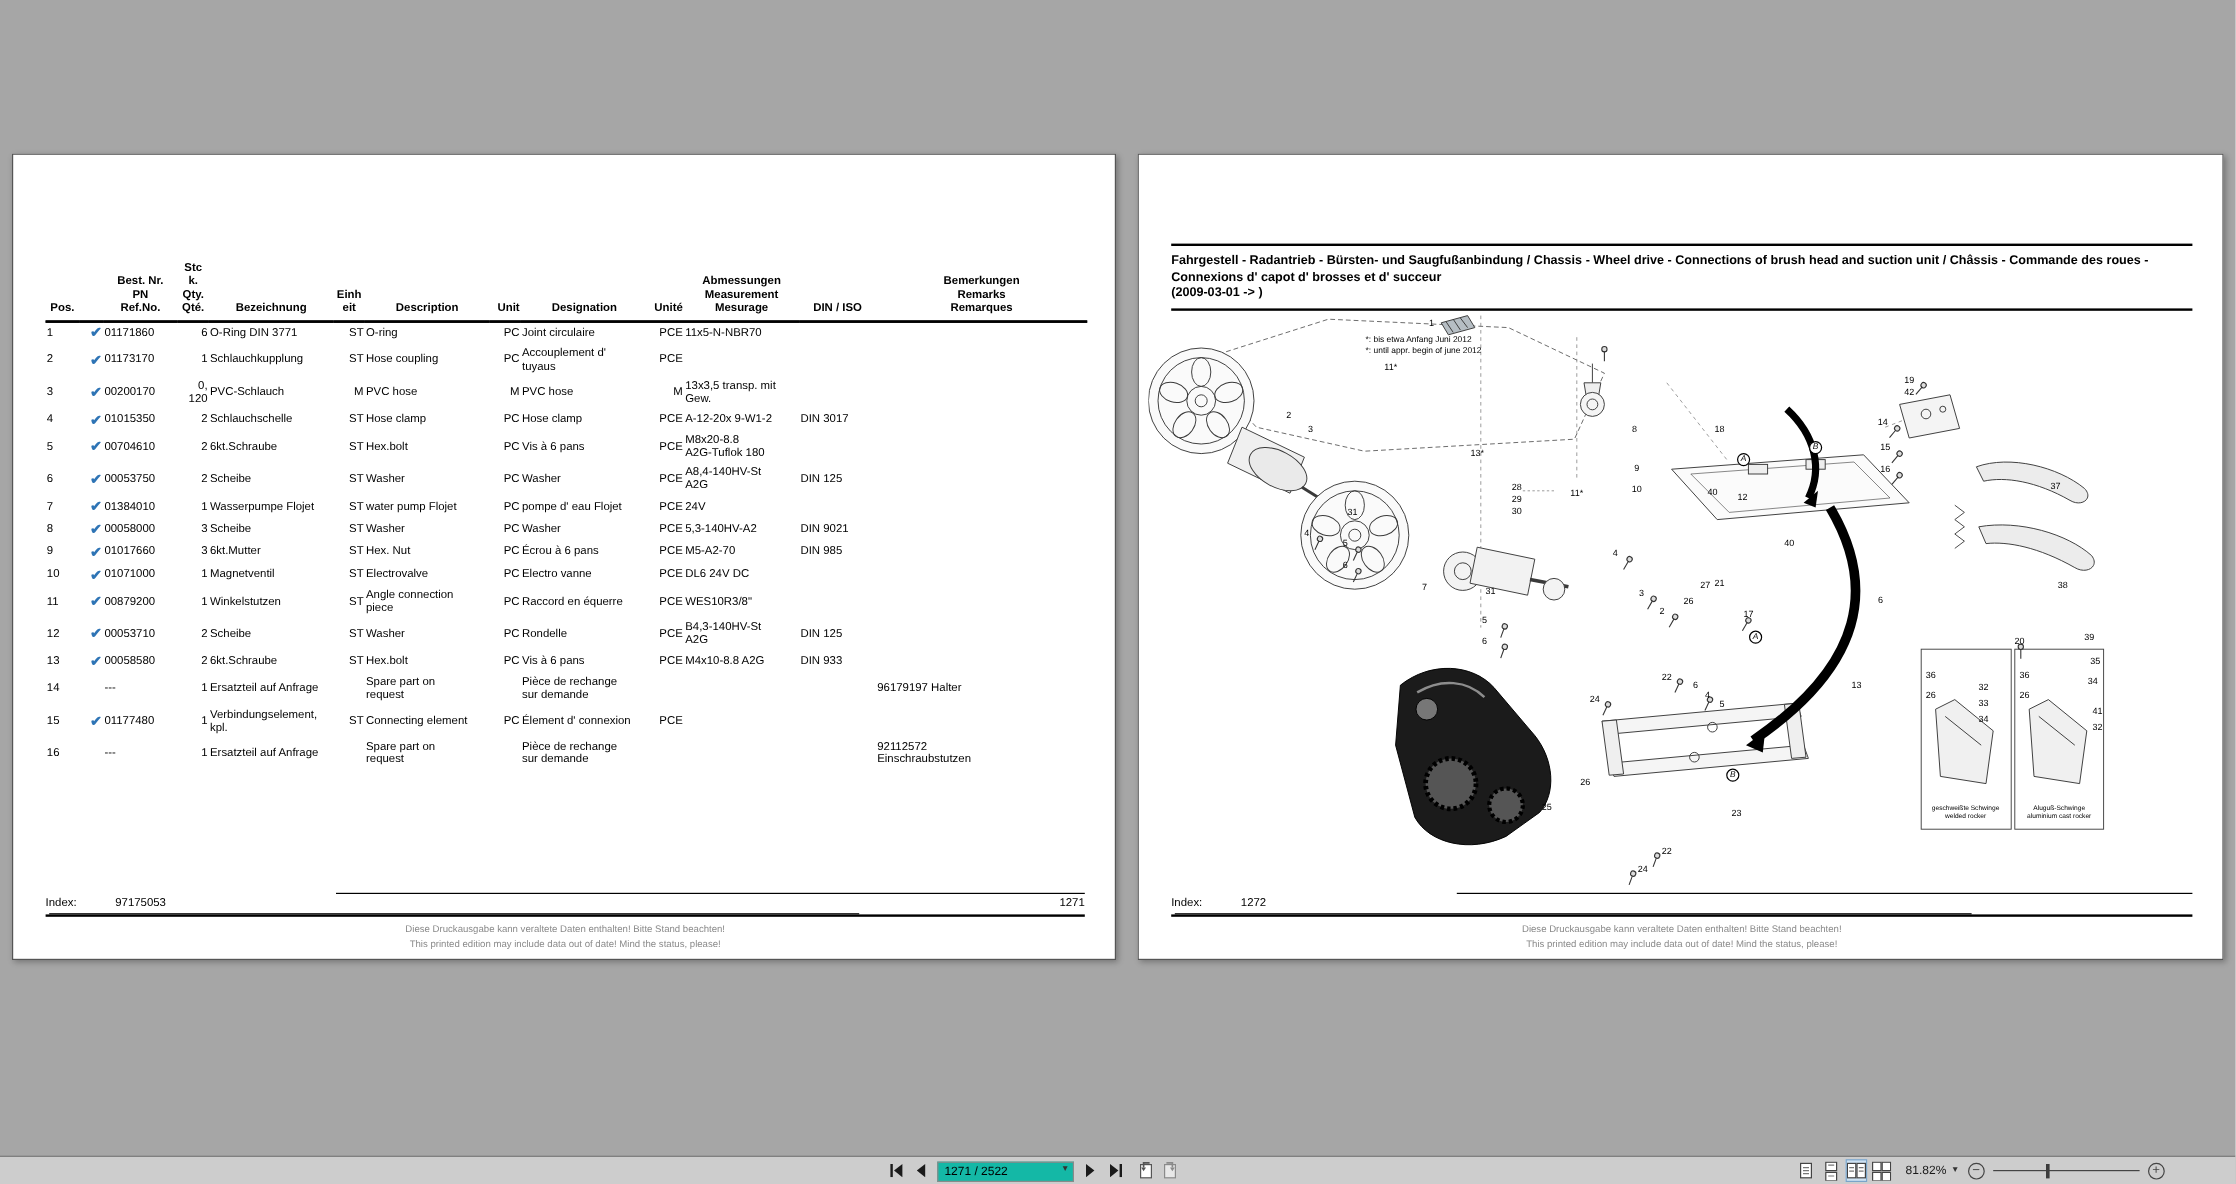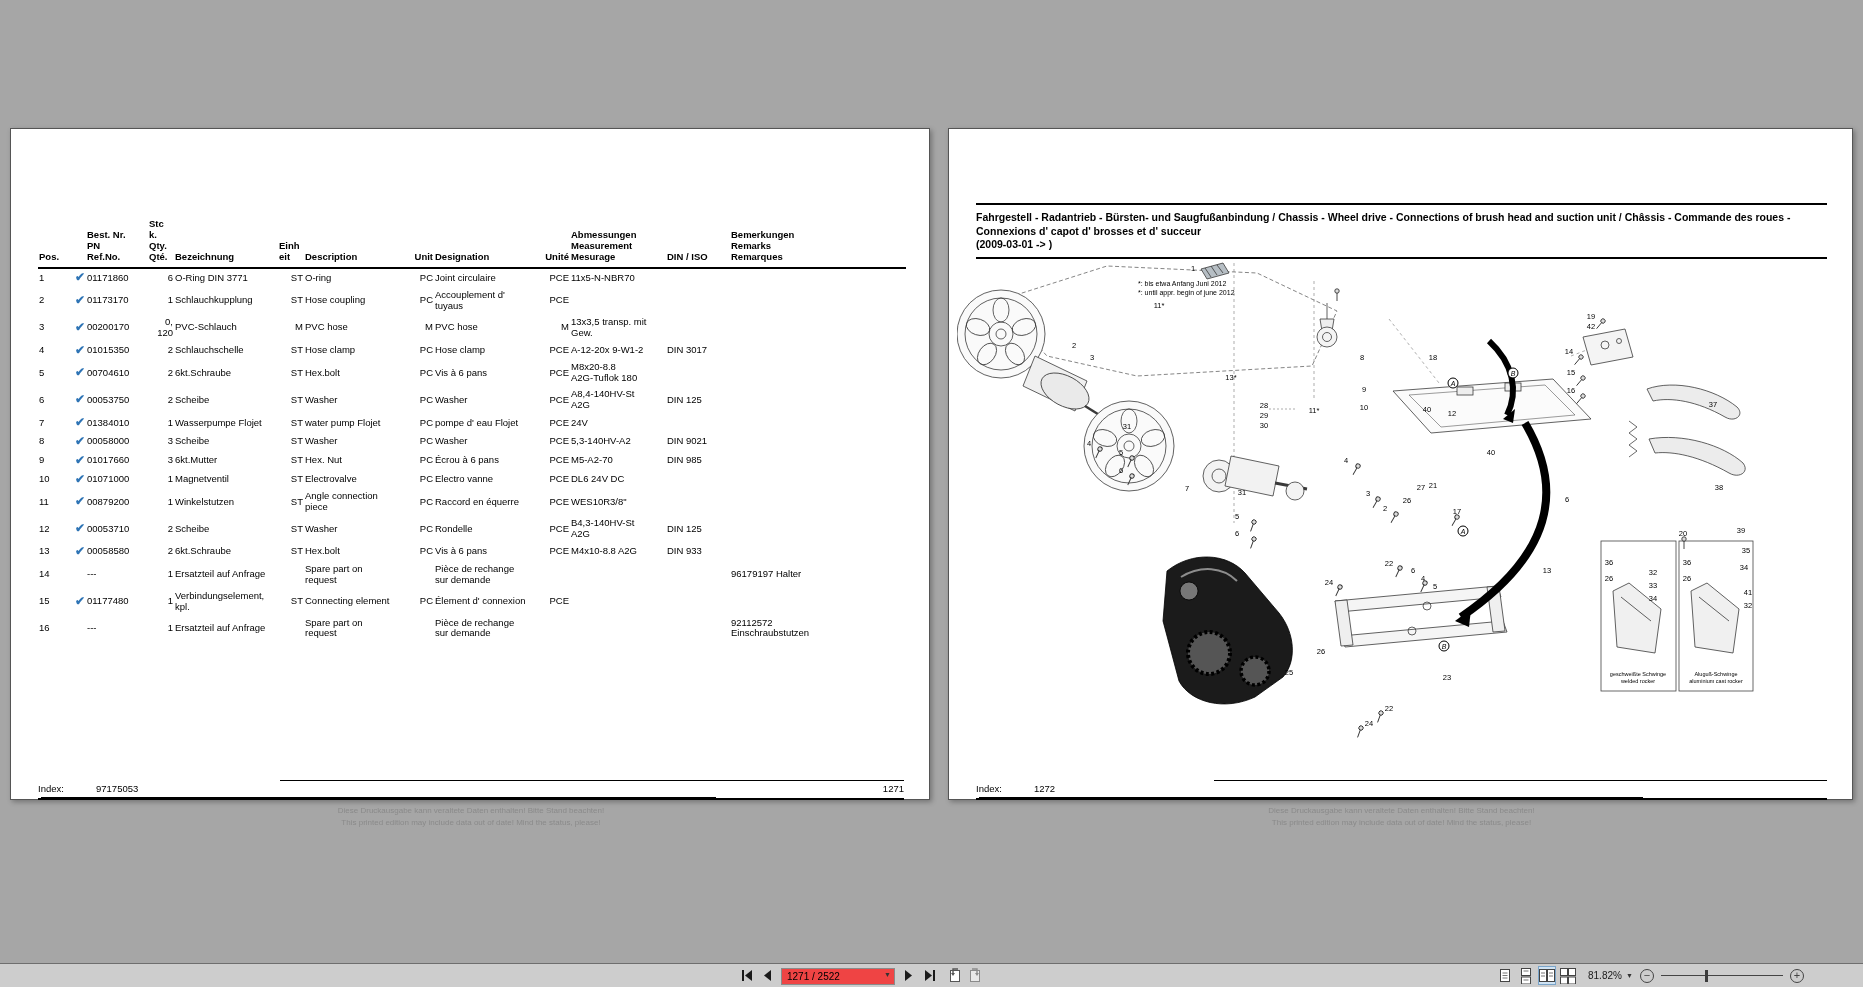--- a/index.html
+++ b/index.html
@@ -16,32 +16,32 @@
            padding:6px 0 7px 0; }
   .page-left  .phead { top:40px; }
   .page-right .phead { top:74px; border-bottom-width:2px; }
   .ptitle { font-size:10.5px; font-weight:bold; line-height:1.3; color:#000; }
   .pdate  { font-size:10.5px; font-weight:bold; }
 
   
   .tablewrap { position:absolute; left:27px; right:25px; top:88px; }
   table.parts { width:100%; border-collapse:collapse; table-layout:fixed; font-size:9.5px; color:#000; }
   table.parts th { font-weight:bold; vertical-align:bottom; padding:2px 1px 4px 1px;
-                   border-bottom:2px solid #000; white-space:pre-line; line-height:1.15; text-align:left; }
+                   border-bottom:2px solid #000; white-space:pre-line; line-height:1.15; text-align:center; }
   table.parts td { vertical-align:middle; padding:2.5px 1px; line-height:1.15; white-space:pre-line; }
   .al-c { text-align:right; }
   .al-r { text-align:right !important; }
   td.c-check { color:#2e74b5; font-weight:bold; font-size:12px; text-align:right; padding-right:2px; }
   col.w-pos{width:28px} col.w-check{width:20px} col.w-part{width:62px} col.w-qty{width:26px}
   col.w-name{width:104px} col.w-einh{width:26px} col.w-desc{width:104px} col.w-unit{width:26px}
   col.w-desig{width:106px} col.w-unite{width:30px} col.w-dims{width:96px} col.w-din{width:64px}
   col.w-rem{width:176px}
 
   
-  .pfooter { position:absolute; left:27px; right:25px; top:615px; font-size:9.5px;margin-top:36px; }
+  .pfooter { position:absolute; left:27px; right:25px; top:615px; font-size:9.5px; }
   .idxrow { position:relative; display:flex; padding:3px 0 4px 0; }
   .idxrow .topline { position:absolute; top:0; right:0; width:72%; border-top:1.4px solid #000; }
   .idxrow .subline { position:absolute; bottom:0; left:3px; width:78%; border-bottom:1px solid #000; }
   .idx-label { width:58px; }
   .idx-value { flex:1; }
   .pageno { text-align:right; }
   .thickline { border-top:2px solid #000; }
   .disclaimer { text-align:center; font-size:8px; color:#8a8a8a; line-height:1.45; margin-top:5px; }
 
   
@@ -58,21 +58,21 @@
   .inset-cap-2 { left:723px; top:410px; }
 
   
   .toolbar { position:absolute; left:0; right:0; bottom:0; height:24px; background:#cdcdcd;
              border-top:1px solid #6e6e6e; }
   .tbtn { display:flex; align-items:center; justify-content:center; width:18px; height:18px; cursor:default; }
   .nav-group { position:absolute; left:738px; top:2px; display:flex; align-items:center; gap:2px; }
   .zoom-group { position:absolute; left:1496px; top:2px; display:flex; align-items:center; gap:3px; }
   .page-input-wrap { position:relative; margin:0 3px; }
   .page-input { width:114px; height:17px; font-size:10px; font-family:"Liberation Sans",sans-serif;
-                border:1px solid #8a8a8a; background:#ef4444; padding:0 14px 0 5px; }
+                border:1px solid #8a8a8a; background:#14b8a6; padding:0 14px 0 5px; }
   .page-input-caret { position:absolute; right:4px; top:5px; font-size:7px; color:#333; }
   .viewmode { width:18px; height:19px; display:flex; align-items:center; justify-content:center;
               border:1px solid transparent; }
   .viewmode.sel { background:#cfe3f4; border:1px solid #7aa4c9; }
   .zoom-pct { font-size:10px; color:#1a1a1a; margin:0 1px 0 8px; }
   .caret { font-size:7px; color:#333; margin-right:4px; }
   .circle-btn { width:14px; height:14px; border:1.2px solid #444; border-radius:50%; font-size:11px;
                 line-height:11px; text-align:center; color:#444; }
   .slider { position:relative; width:122px; height:14px; margin:0 4px; }
   .slider .track { position:absolute; left:0; right:0; top:6.5px; border-top:1.6px solid #444; }

